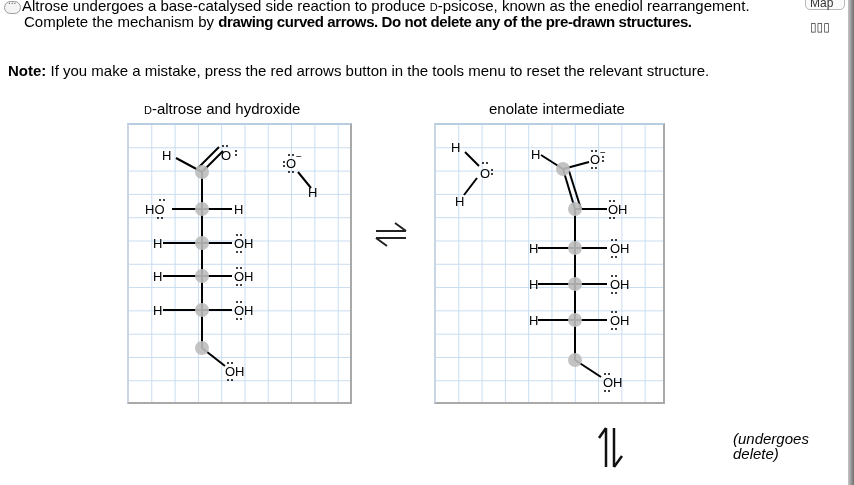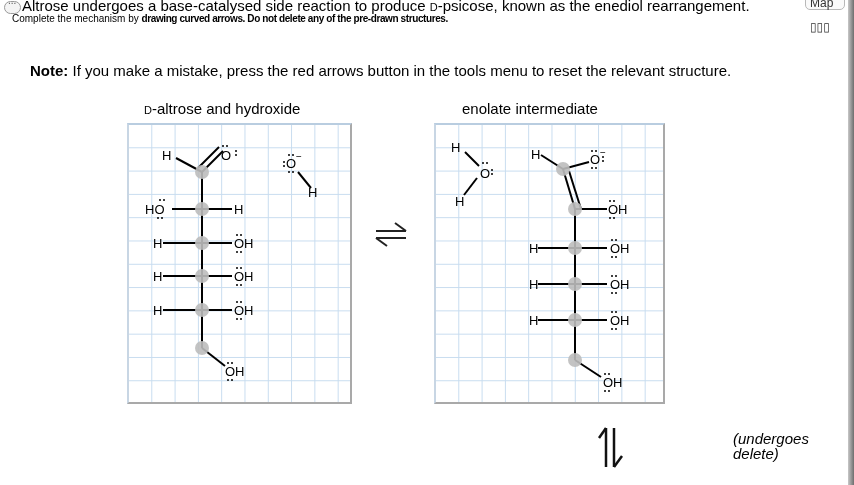--- a/index.html
+++ b/index.html
@@ -1,25 +1,25 @@
 <!DOCTYPE html>
 <html><head>
 <meta charset="utf-8">
 <style>
   html, body { margin:0; padding:0; }
   body { width:854px; height:485px; position:relative; overflow:hidden; background:#ffffff; font-family:"Liberation Sans", sans-serif; color:#000; }
   .line1 { position:absolute; left:22px; top:-3px; font-size:15px; white-space:nowrap; }
-  .line2 { position:absolute; left:12px; top:13px; font-size:10px; white-space:nowrap; }
+  .line2 { position:absolute; left:24px; top:13px; font-size:15px; white-space:nowrap; }
   .b { font-weight:bold; letter-spacing:-0.4px; }
   .sc { font-size:11px; text-transform:uppercase; }
   .chat-icon { position:absolute; left:4px; top:1px; width:17px; height:13px; border:1px solid #9a9a9a; border-radius:7px; background:#f4f4f4; box-sizing:border-box; }
   .chat-icon::after { content:"..."; position:absolute; left:3px; top:-7px; font-size:10px; color:#555; }
   .map-btn { position:absolute; left:805px; top:-10px; width:40px; height:20px; border:1px solid #b8b8b8; border-radius:5px; background:#fafafa; font-size:12px; color:#333; padding-left:4px; box-sizing:border-box; line-height:24px; }
   .scrollbar { position:absolute; right:0; top:0; width:6px; height:485px; background:linear-gradient(to right,#c8c8c8,#6e6e6e); }
-  .note { position:absolute; left:8px; top:62px; font-size:15px; white-space:nowrap;margin-left:22px; }
+  .note { position:absolute; left:8px; top:62px; font-size:15px; white-space:nowrap; }
   .label { position:absolute; font-size:15px; white-space:nowrap; }
   .grid { position:absolute; border:2px solid #a9a9a9; border-top-color:#b9cde0; border-left-color:#c8d6e4; box-sizing:border-box;
     background-color:#fff;
     background-image:
       linear-gradient(to right, #c7dcef 1px, transparent 1px),
       linear-gradient(to bottom, #c7dcef 1px, transparent 1px);
     background-size:23.3px 23.3px; background-position:-1px -1px; }
   svg { position:absolute; left:0; top:0; }
   .atom { font-family:"Liberation Sans", sans-serif; font-size:13px; fill:#000; }
   .continued { position:absolute; left:733px; top:431px; font-size:15px; font-style:italic; line-height:15px; }
@@ -37,21 +37,21 @@
 <div class="map-btn"><span>Map</span> ▯▯▯</div>
 <div class="scrollbar"></div>
 
 <div class="note">
   <span class="b" style="letter-spacing:0">Note:</span><span> If you make a mistake, press the red arrows button in the tools menu to reset the relevant structure.</span>
 </div>
 
 <div class="label" style="left:144px; top:100px;">
   <span class="sc">d</span><span>-altrose and hydroxide</span>
 </div>
-<div class="label" style="left:462px; top:100px;">enolate intermediate</div>
+<div class="label" style="left:489px; top:100px;">enolate intermediate</div>
 
 <div class="grid" style="left:127px; top:123px; width:225px; height:281px;"></div>
 
 <div class="grid" style="left:434px; top:123px; width:231px; height:281px;"></div>
 
 <svg width="854" height="485">
   <g stroke="#000" stroke-width="2" fill="none">
 
     <line x1="202" y1="172" x2="202" y2="348"></line>
     <line x1="176" y1="158" x2="202" y2="172"></line>

